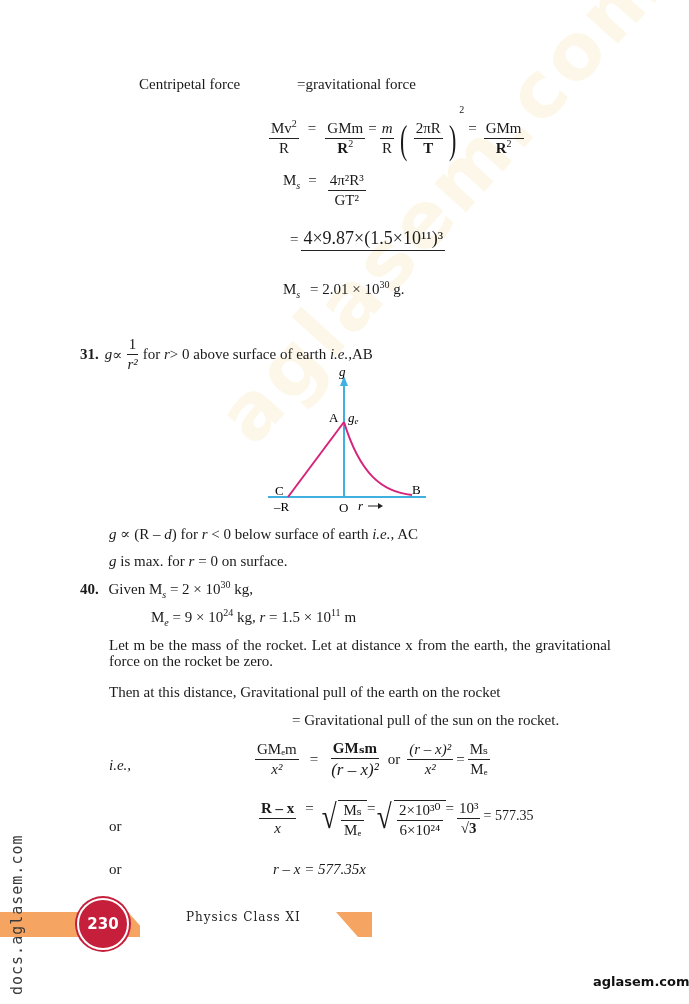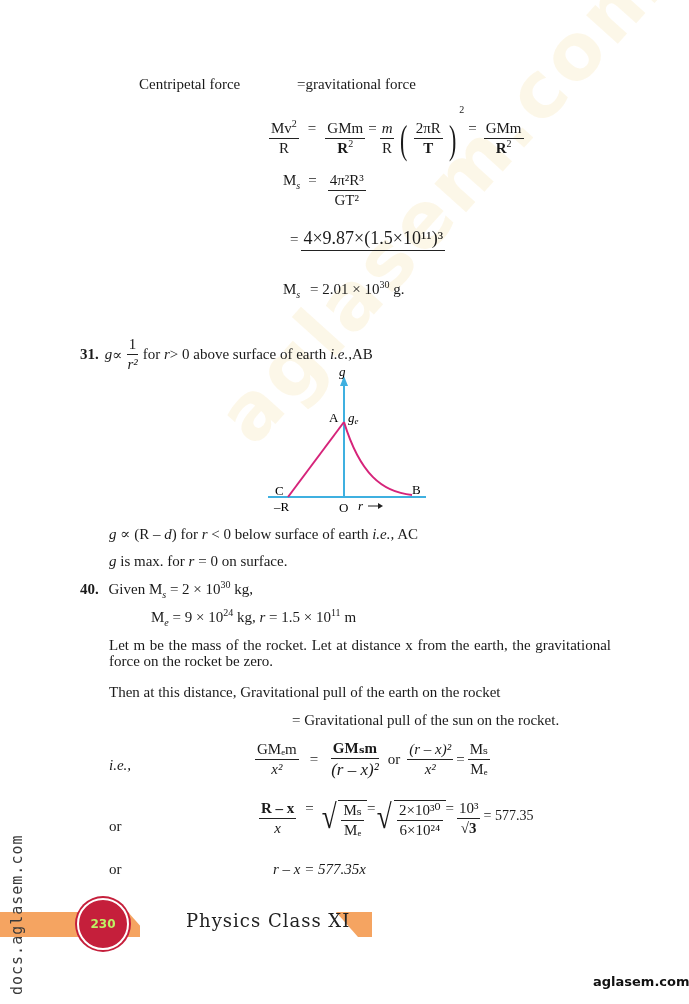--- a/index.html
+++ b/index.html
@@ -29,23 +29,23 @@
   }
   .side-url {
     position: absolute; left: 8px; top: 995px; transform: rotate(-90deg); transform-origin: left top;
     font-family: "DejaVu Sans Mono", monospace; font-size: 15px; color: #3a3a3a; letter-spacing: 1px;
   }
   .footer-band { position: absolute; background: #f5a461; }
   .page-badge {
     position: absolute; left: 77px; top: 898px; width: 48px; height: 48px; border-radius: 50%;
     background: #c51f3b; border: 2px solid #ffffff; box-shadow: 0 0 0 2px #c51f3b;
     display: flex; align-items: center; justify-content: center;
-    color: #bef264; font-family: "DejaVu Sans", sans-serif; font-weight: bold; font-size: 12px;
-  }
-  .book-title { position: absolute; left: 186px; top: 910px; font-family: "DejaVu Serif", serif; font-size: 18px; letter-spacing: 1px; color: #222; }
+    color: #ffffff; font-family: "DejaVu Sans", sans-serif; font-weight: bold; font-size: 15px;
+  }
+  .book-title { position: absolute; left: 186px; top: 910px; font-family: "DejaVu Serif", serif; font-size: 12px; letter-spacing: 1px; color: #222; }
   .brand { position: absolute; left: 593px; top: 974px; font-family: "DejaVu Sans", sans-serif; font-weight: bold; font-size: 13px; color: #111; }
 </style>
 </head>
 <body>
 
 <div class="watermark">aglasem.com</div>
 
 <div class="abs" style="left:139px; top:76px;">Centripetal force</div>
 <div class="abs" style="left:297px; top:76px;">=gravitational force</div>
 

